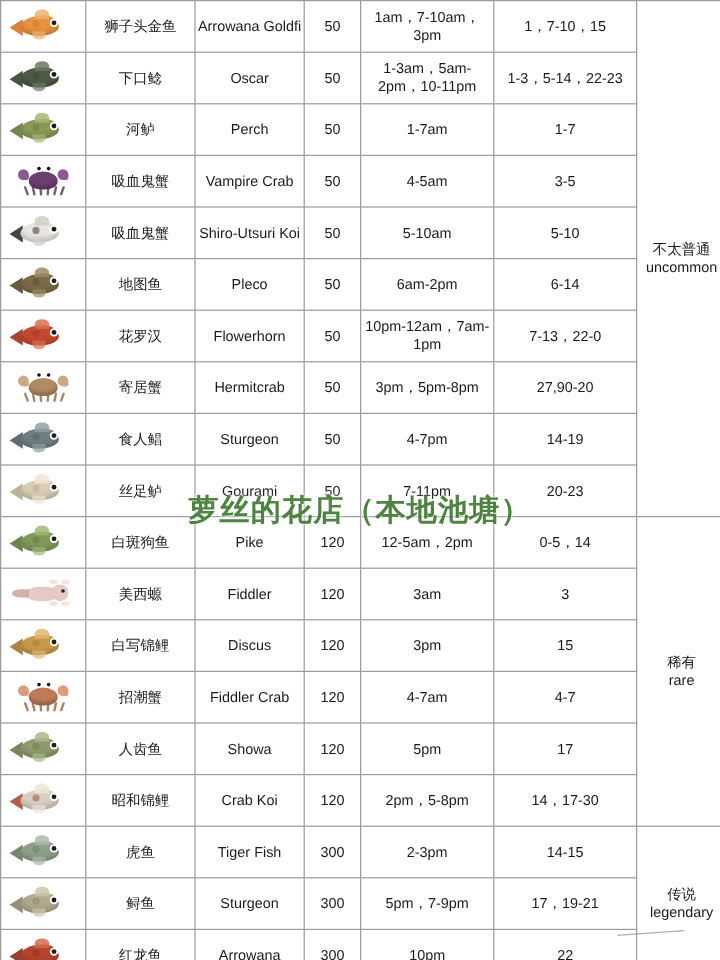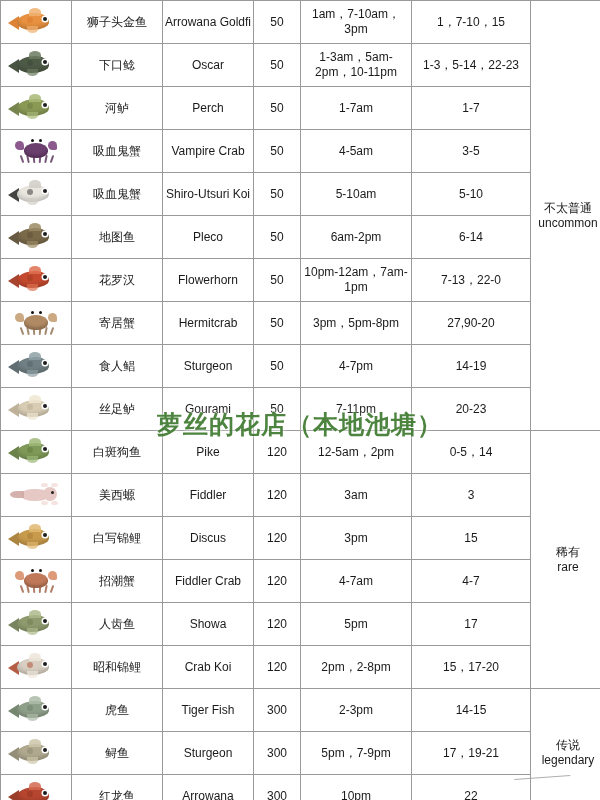--- a/index.html
+++ b/index.html
@@ -410,22 +410,22 @@
             <div class="body" style="background:#d8cfc2"></div>
             <div class="fin" style="background:#ece5da"></div>
             <div class="fin2" style="background:#ece5da"></div>
             <div class="spot" style="left:20px;top:12px;width:6px;height:6px;background:#b0543a"></div>
             <div class="eye"></div>
           </div>
         </td>
         <td class="c-cn">昭和锦鲤</td>
         <td class="c-en">Crab Koi</td>
         <td class="c-price">120</td>
-        <td class="c-time">2pm，2-8pm</td>
-        <td class="c-month">15，17-20</td>
+        <td class="c-time">2pm，5-8pm</td>
+        <td class="c-month">14，17-30</td>
       </tr>
       <tr class="sep-top">
         <td class="c-icon">
           <div class="fish" style="color:#6f8169">
             <div class="tail"></div>
             <div class="body" style="background:#8fa08a"></div>
             <div class="fin" style="background:#acbba7"></div>
             <div class="fin2" style="background:#acbba7"></div>
             <div class="spot" style="left:20px;top:12px;width:6px;height:6px;background:#6f8169"></div>
             <div class="eye"></div>

